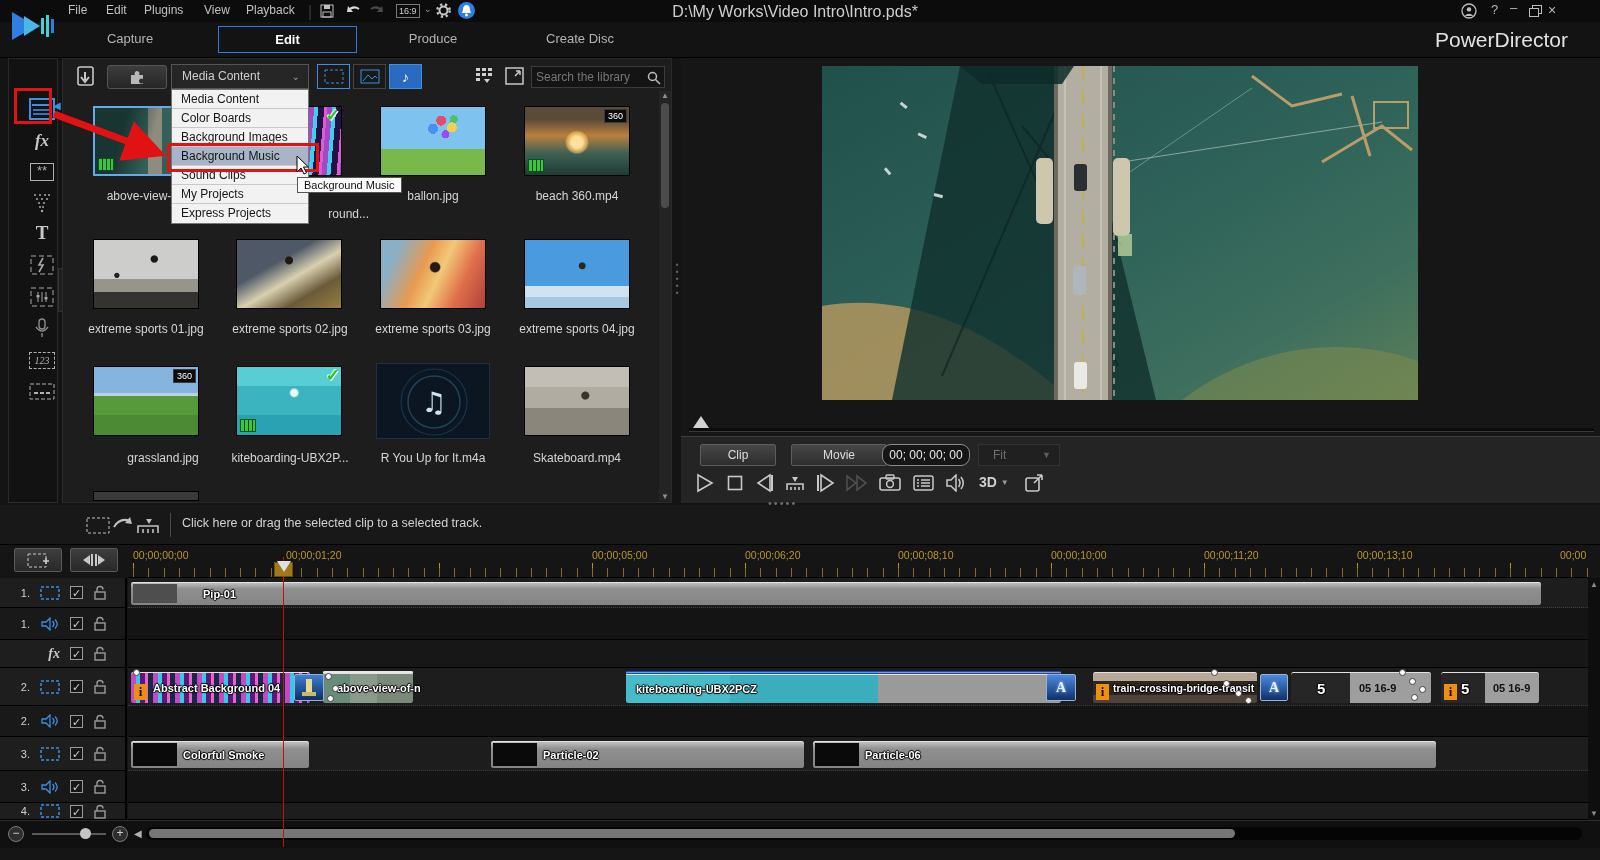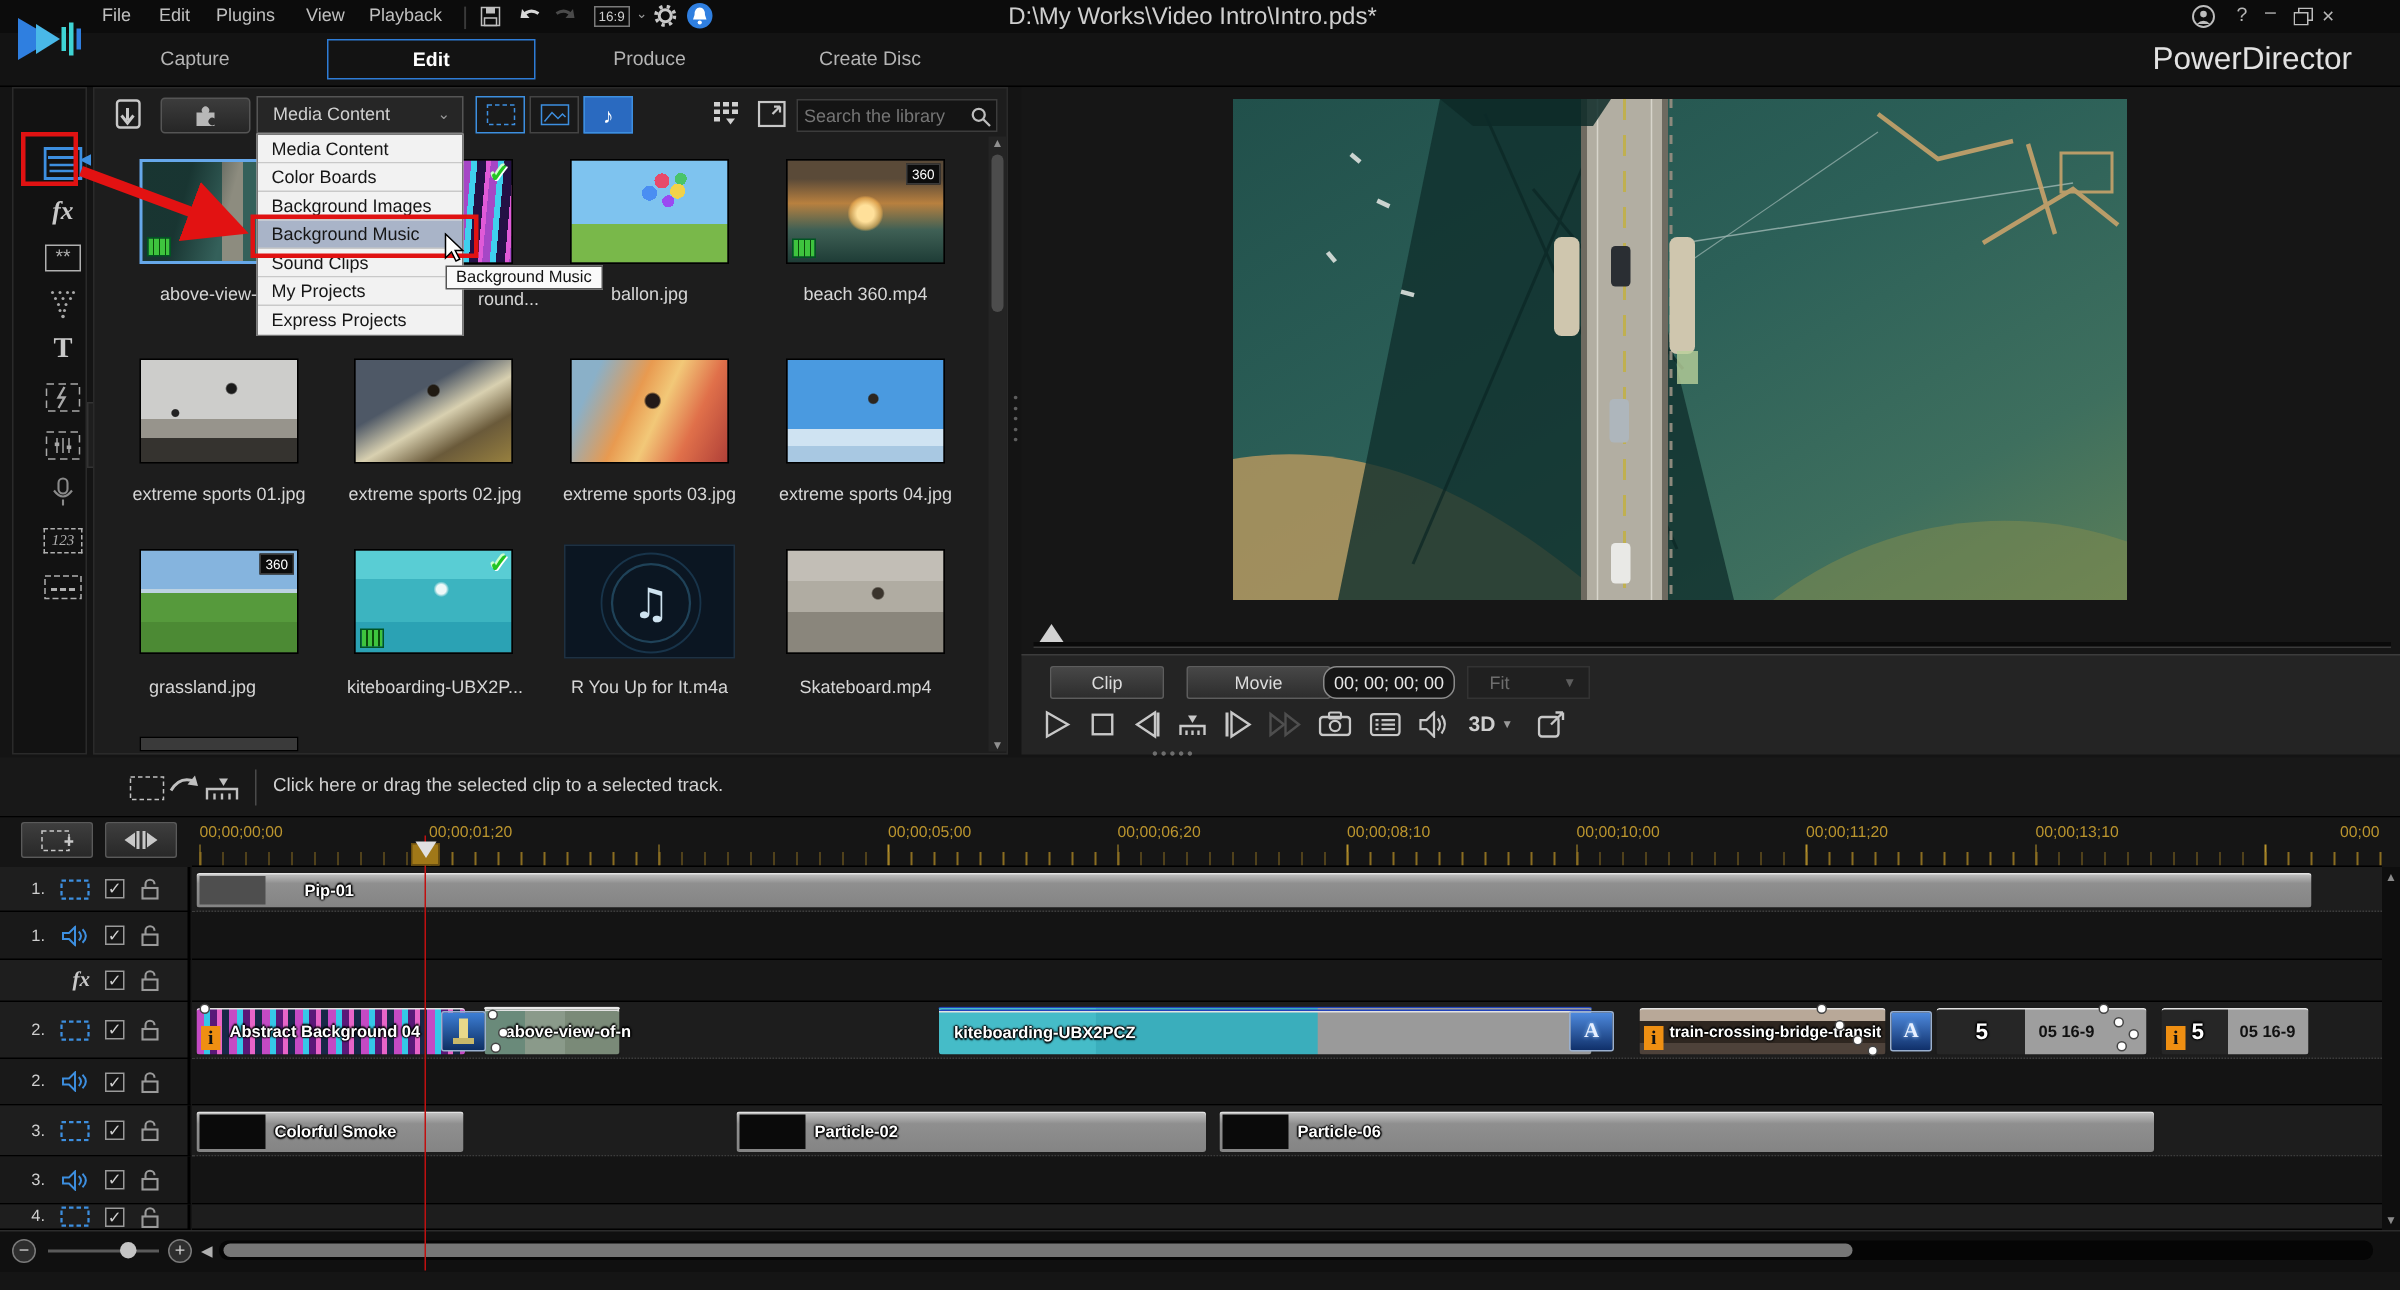--- a/index.html
+++ b/index.html
@@ -261,21 +261,21 @@
   </div>
   <div class="abs thumb" style="left:173px;top:47px;width:106px;height:70px;background:repeating-linear-gradient(95deg,#a647c6 0 5px,#3fd0ee 5px 9px,#241145 9px 15px,#e05ad8 15px 18px);">
     <span class="gcheck">✓</span>
   </div>
   <div class="abs thumb" style="left:317px;top:47px;width:106px;height:70px;background-image:radial-gradient(circle 5px at 58% 20%,#e84a6a 0 5px,transparent 5px),radial-gradient(circle 5px at 68% 30%,#f2d24a 0 5px,transparent 5px),radial-gradient(circle 5px at 50% 32%,#4a8ef2 0 5px,transparent 5px),radial-gradient(circle 4px at 62% 40%,#9a4af2 0 4px,transparent 4px),radial-gradient(circle 4px at 70% 18%,#49c46a 0 4px,transparent 4px),linear-gradient(#7ec3ef 0 62%,#79b84a 62%);"></div>
   <div class="abs thumb" style="left:461px;top:47px;width:106px;height:70px;background:radial-gradient(circle 16px at 50% 52%,#ffe09a 0 35%,rgba(255,190,90,.55) 65%,transparent 75%),linear-gradient(180deg,#5a4a38 0 18%,#b8803f 42%,#3f6055 68%,#1e3c36 100%);">
     <span class="b360">360</span>
     <span class="fbadge"></span>
   </div>
   <div class="abs mlabel" style="left:17px;top:130px;width:132px;">above-view-of-</div>
-  <div class="abs mlabel" style="left:246px;top:133px;width:60px;text-align:center;">round...</div>
+  <div class="abs mlabel" style="left:246px;top:148px;width:60px;text-align:right;">round...</div>
   <div class="abs mlabel" style="left:304px;top:130px;width:132px;">ballon.jpg</div>
   <div class="abs mlabel" style="left:448px;top:130px;width:132px;">beach 360.mp4</div>
 
   <div class="abs thumb" style="left:30px;top:180px;width:106px;height:70px;background:radial-gradient(circle 7px at 58% 28%,#1a1a1a 0 45%,transparent 60%),radial-gradient(circle 5px at 22% 52%,#222 0 45%,transparent 60%),linear-gradient(#cdcdcb 0 58%,#97948c 58% 76%,#35332f 76%);"></div>
   <div class="abs thumb" style="left:173px;top:180px;width:106px;height:70px;background:radial-gradient(circle 7px at 50% 30%,#201a12 0 50%,transparent 65%),linear-gradient(150deg,#4e5866 0 35%,#d8d0b0 55%,#6a5a3a 75%,#97803f 100%);"></div>
   <div class="abs thumb" style="left:317px;top:180px;width:106px;height:70px;background:radial-gradient(circle 9px at 52% 40%,#241a18 0 50%,transparent 65%),linear-gradient(115deg,#8ab0c8 0 15%,#e89a50 40%,#f2c878 55%,#e0704a 75%,#b04038 100%);"></div>
   <div class="abs thumb" style="left:461px;top:180px;width:106px;height:70px;background:radial-gradient(circle 6px at 55% 38%,#2c2620 0 50%,transparent 65%),linear-gradient(#4a9ae0 0 68%,#cfe3f2 68% 84%,#a8c8e2 84%);"></div>
   <div class="abs mlabel" style="left:17px;top:263px;width:132px;">extreme sports 01.jpg</div>
   <div class="abs mlabel" style="left:161px;top:263px;width:132px;">extreme sports 02.jpg</div>
   <div class="abs mlabel" style="left:304px;top:263px;width:132px;">extreme sports 03.jpg</div>
@@ -289,21 +289,21 @@
     <span class="fbadge"></span>
   </div>
   <div class="abs" style="left:313px;top:304px;width:114px;height:76px;background:#0b1622;border:1px solid #1e3142;">
     <svg width="114" height="76">
         <circle cx="57" cy="38" r="26" fill="none" stroke="#1f4258" stroke-width="1.5"></circle>
         <circle cx="57" cy="38" r="33" fill="none" stroke="#18344a" stroke-width="1.2"></circle>
         <text x="57" y="48" text-anchor="middle" fill="#cfe3f0" font-size="28" font-family="DejaVu Sans">♫</text>
       </svg>
   </div>
   <div class="abs thumb" style="left:461px;top:307px;width:106px;height:70px;background:radial-gradient(circle 7px at 58% 42%,#3a342c 0 50%,transparent 65%),linear-gradient(#c2beb6 0 30%,#b0aca2 30% 60%,#8a867c 60%);"></div>
-  <div class="abs mlabel" style="left:6px;top:392px;width:132px;">grassland.jpg</div>
+  <div class="abs mlabel" style="left:34px;top:392px;width:132px;">grassland.jpg</div>
   <div class="abs mlabel" style="left:161px;top:392px;width:132px;">kiteboarding-UBX2P...</div>
   <div class="abs mlabel" style="left:304px;top:392px;width:132px;">R You Up for It.m4a</div>
   <div class="abs mlabel" style="left:448px;top:392px;width:132px;">Skateboard.mp4</div>
 
   <div class="abs" style="left:30px;top:432px;width:106px;height:10px;background:#3a3a3a;border:1px solid #000;"></div>
 
   <div class="abs" style="left:596px;top:32px;width:12px;height:410px;background:#242424;">
     <span style="position:absolute;top:0;left:2px;color:#909090;font-size:8px;">▲</span>
     <div style="position:absolute;top:12px;left:2px;width:8px;height:105px;background:#4c4c4c;border-radius:4px;"></div>
     <span style="position:absolute;bottom:0;left:2px;color:#909090;font-size:8px;">▼</span>

